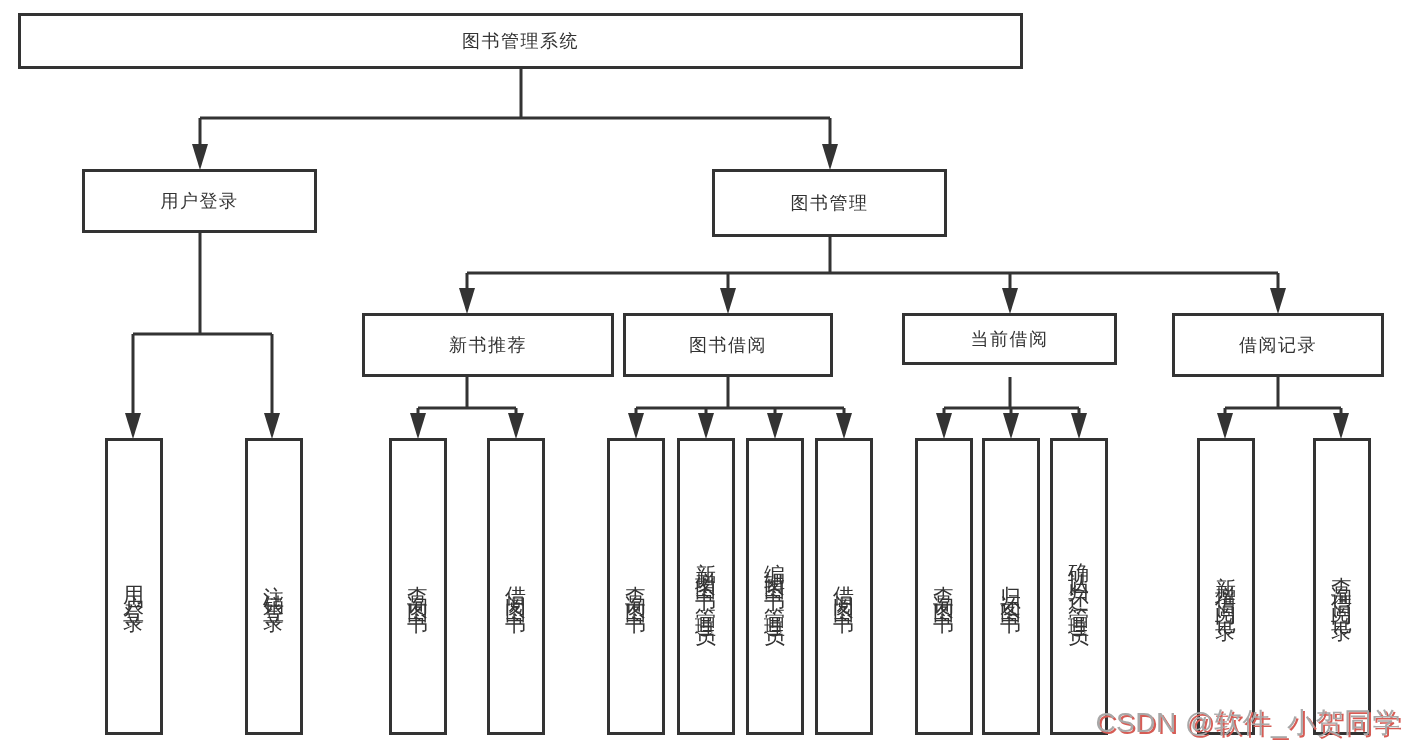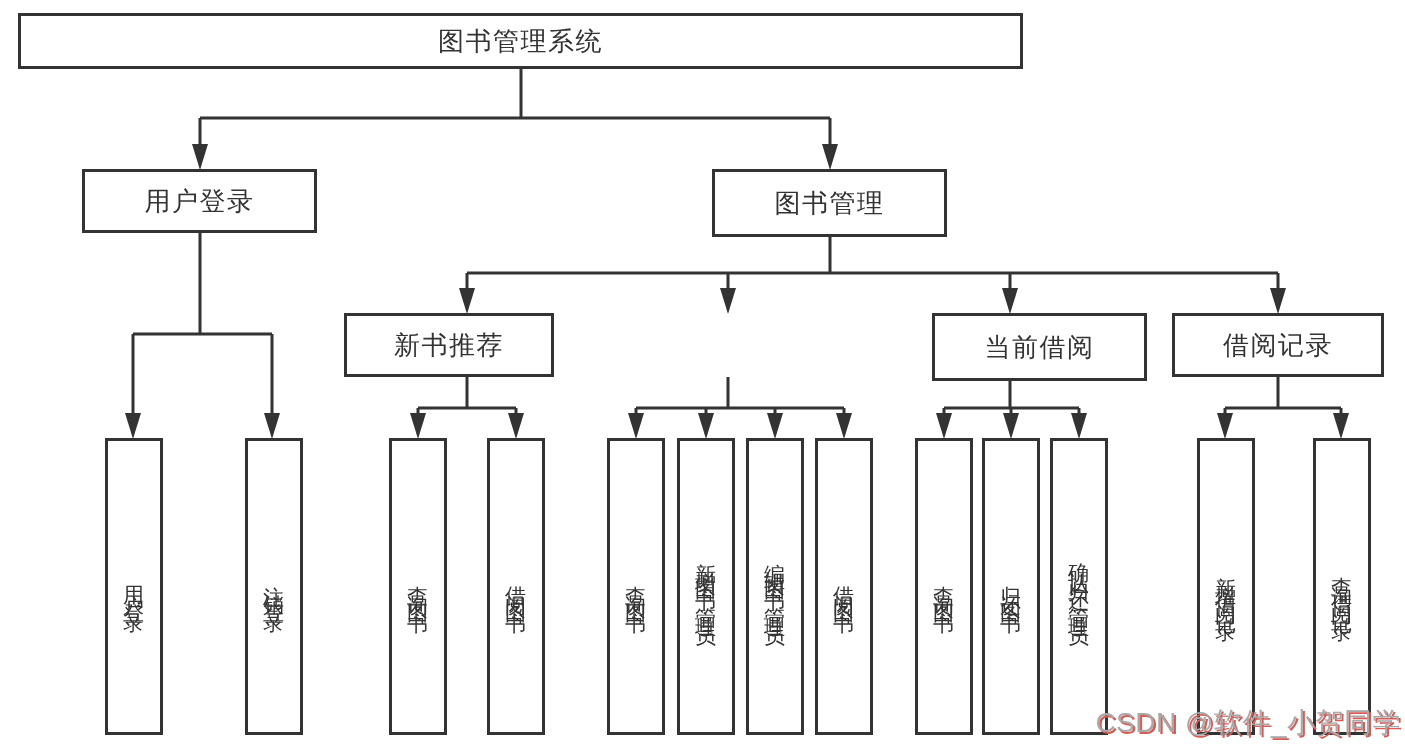--- a/index.html
+++ b/index.html
@@ -24,21 +24,21 @@
   .box {
     position: absolute;
     background: var(--box-bg);
     border: 3px solid var(--line);
     display: flex;
     align-items: center;
     justify-content: center;
     z-index: 2;
   }
   .box.h span {
-    font-size: 26px;
+    font-size: 18px;
     letter-spacing: 1.5px;
     color: var(--text);
     white-space: nowrap;
   }
   .box.v span {
     writing-mode: vertical-rl;
     text-orientation: upright;
     font-size: 21px;
     letter-spacing: 9px;
     line-height: 1;
@@ -105,24 +105,27 @@
     <span>图书管理系统</span>
   </div>
 
   <div class="box h" style="left:82px;top:169px;width:235px;height:64px">
     <span>用户登录</span>
   </div>
   <div class="box h" style="left:712px;top:169px;width:235px;height:68px">
     <span>图书管理</span>
   </div>
 
-  <div class="box h" style="left:344px;top:313px;width:210px;height:64px">
+  <div class="box h" style="left:362px;top:313px;width:252px;height:64px">
     <span>新书推荐</span>
   </div>
-  <div class="box h" style="left:932px;top:313px;width:215px;height:68px">
+  <div class="box h" style="left:623px;top:313px;width:210px;height:64px">
+    <span>图书借阅</span>
+  </div>
+  <div class="box h" style="left:902px;top:313px;width:215px;height:52px">
     <span>当前借阅</span>
   </div>
   <div class="box h" style="left:1172px;top:313px;width:212px;height:64px">
     <span>借阅记录</span>
   </div>
 
   <div class="box v" style="left:105px;top:438px;width:58px;height:297px">
     <span>用户登录</span>
   </div>
   <div class="box v" style="left:245px;top:438px;width:58px;height:297px">

